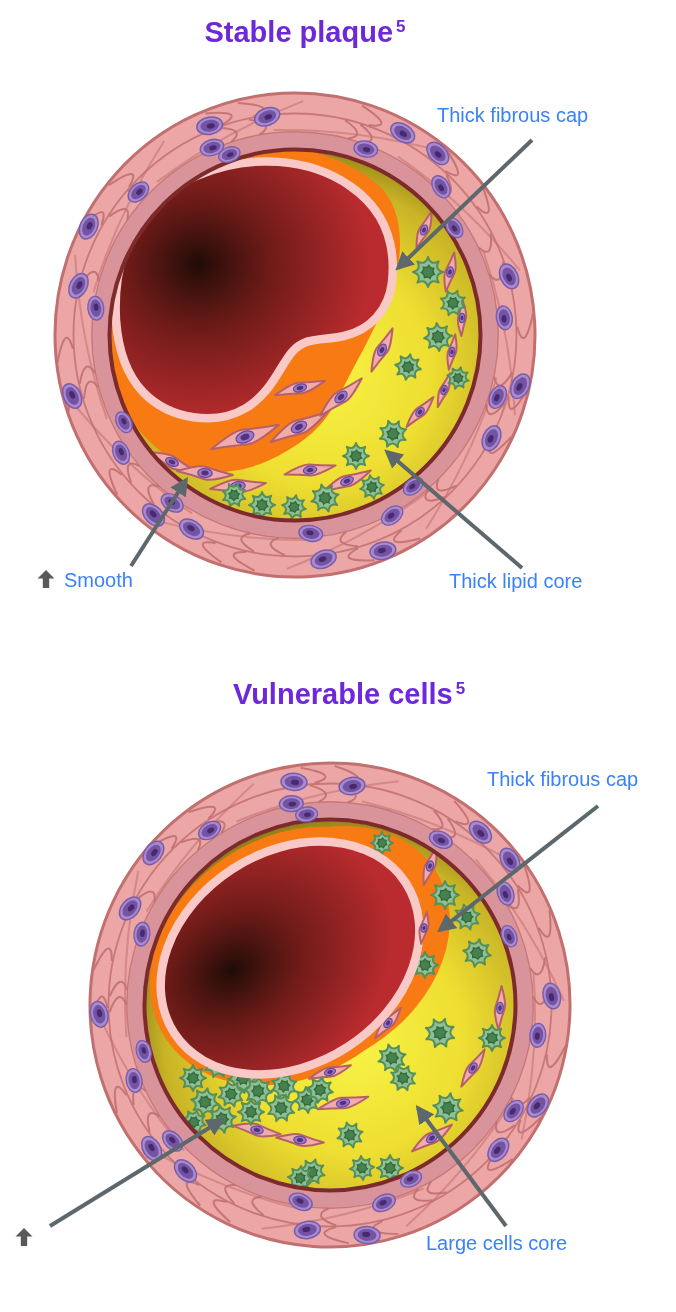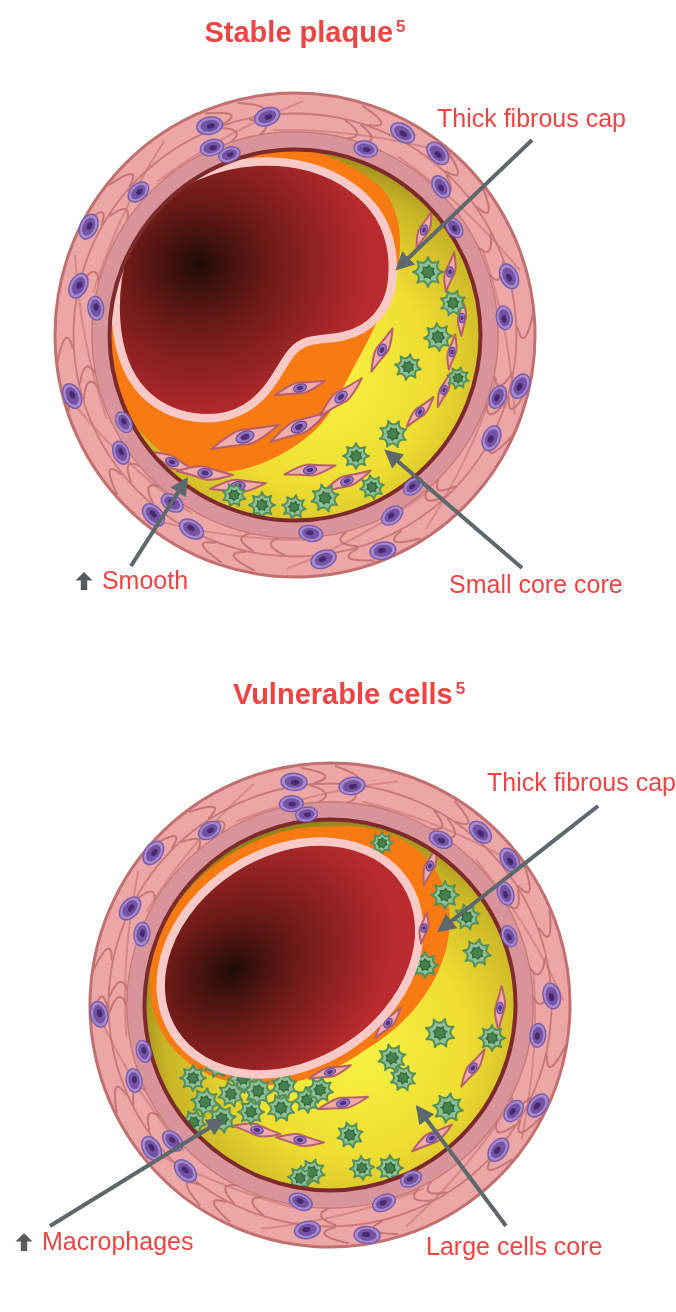--- a/index.html
+++ b/index.html
@@ -1,23 +1,23 @@
 <!DOCTYPE html>
 <html><head>
 <meta charset="utf-8">
 <style>
   html,body{margin:0;padding:0}
   body{width:676px;height:1312px;position:relative;background:#ffffff;
        font-family:"Liberation Sans",sans-serif;overflow:hidden}
   #diagram-svg{position:absolute;left:0;top:0}
   .title{position:absolute;transform:translateX(-50%);font-weight:bold;font-size:29px;
-         color:#ef4444;white-space:nowrap}
+         color:#6d28d9;white-space:nowrap}
   .sup{font-size:17px;position:relative;top:-10px;margin-left:3px;font-weight:bold}
-  .lbl{position:absolute;font-size:25px;color:#ef4444;white-space:nowrap}
-  .lbl.center{text-align:center;line-height:31px}
+  .lbl{position:absolute;font-size:20px;color:#3b82f6;white-space:nowrap}
+  .lbl.center{line-height:31px}
   .upicon{vertical-align:-2px;margin-right:8px}
 </style>
 </head>
 <body>
 
 <svg id="diagram-svg" width="676" height="1312" viewBox="0 0 676 1312">
     <defs>
       <radialGradient id="yg" cx="0.56" cy="0.60" r="0.62">
         <stop offset="0" stop-color="#f8f446"></stop>
         <stop offset="0.5" stop-color="#eede31"></stop>
@@ -771,32 +771,32 @@
   <span>Thick fibrous cap</span>
 </div>
 
 <div class="lbl center" style="left:36px;top:565px;width:190px">
   <div><svg class="upicon" width="20" height="20" viewBox="0 0 20 20">
         <path d="M10,1 L18.5,9.5 L13.2,9.5 L13.2,19 L6.8,19 L6.8,9.5 L1.5,9.5 Z" fill="#58595b"></path>
       </svg><span>Smooth</span></div>
 </div>
 
 <div class="lbl" style="left:449px;top:570px">
-  <span>Small core core</span>
+  <span>Thick lipid core</span>
 </div>
 
 <div class="title" style="left:349px;top:678px">
   <span>Vulnerable cells</span><span class="sup">5</span>
 </div>
 
 <div class="lbl" style="left:487px;top:768px">
   <span>Thick fibrous cap</span>
 </div>
 
 <div class="lbl" style="left:14px;top:1227px">
   <svg class="upicon" width="20" height="20" viewBox="0 0 20 20">
       <path d="M10,1 L18.5,9.5 L13.2,9.5 L13.2,19 L6.8,19 L6.8,9.5 L1.5,9.5 Z" fill="#58595b"></path>
-    </svg><span>Macrophages</span>
+    </svg>
 </div>
 
 <div class="lbl" style="left:426px;top:1232px">
   <span>Large cells core</span>
 </div>
 
 </body></html>

